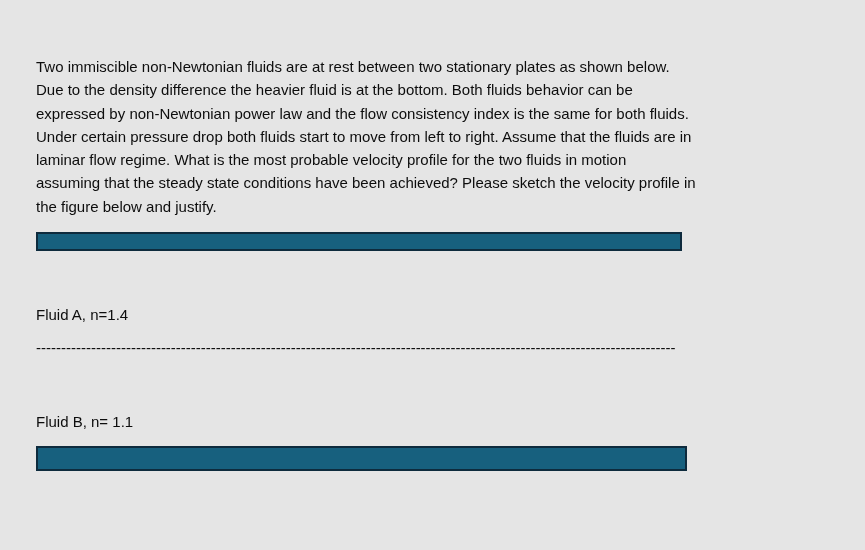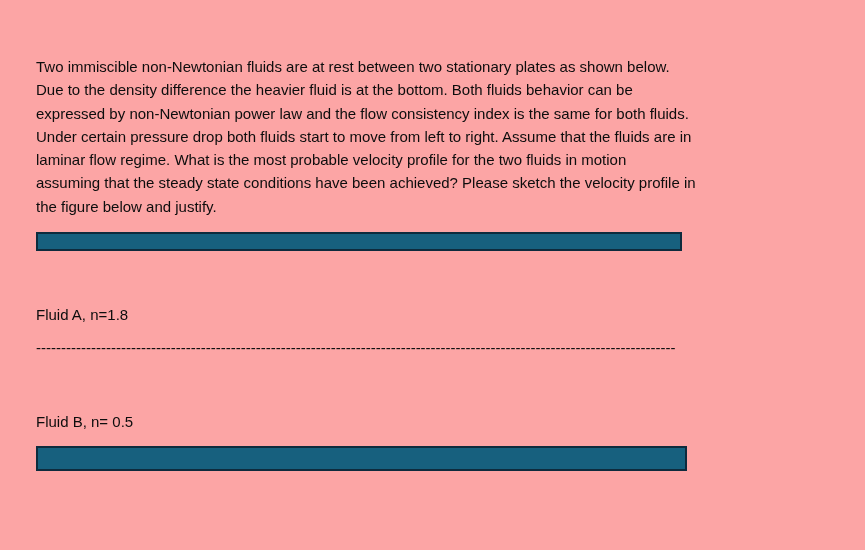--- a/index.html
+++ b/index.html
@@ -4,21 +4,21 @@
 <style>
   * { margin: 0; padding: 0; box-sizing: border-box; }
   html, body { width: 865px; height: 550px; }
   body {
     background: #ffffff;
     font-family: "Liberation Sans", sans-serif;
     color: #0d0d0d;
     position: relative;
     overflow: hidden;
   }
-  .page { position: absolute; inset: 0; background: #fca5a5; }
+  .page { position: absolute; inset: 0; background: #e5e5e5; }
 
   .problem-text {
     position: absolute;
     left: 36px;
     top: 55px;
     width: 800px;
     font-size: 15px;
     line-height: 23.3px;
     white-space: pre-line;
     color: #0d0d0d;
@@ -71,21 +71,21 @@
 Due to the density difference the heavier fluid is at the bottom. Both fluids behavior can be
 expressed by non-Newtonian power law and the flow consistency index is the same for both fluids.
 Under certain pressure drop both fluids start to move from left to right. Assume that the fluids are in
 laminar flow regime. What is the most probable velocity profile for the two fluids in motion
 assuming that the steady state conditions have been achieved? Please sketch the velocity profile in
 the figure below and justify.</div>
 
   <div class="plate plate-top"></div>
 
 
-  <div class="fluid-label fluid-label-a">Fluid A, n=1.8</div>
+  <div class="fluid-label fluid-label-a">Fluid A, n=1.4</div>
 
   <div class="interface-line">--------------------------------------------------------------------------------------------------------------------------------</div>
 
-  <div class="fluid-label fluid-label-b">Fluid B, n= 0.5</div>
+  <div class="fluid-label fluid-label-b">Fluid B, n= 1.1</div>
 
   <div class="plate plate-bottom"></div>
 
 </div>
 
 </body></html>

